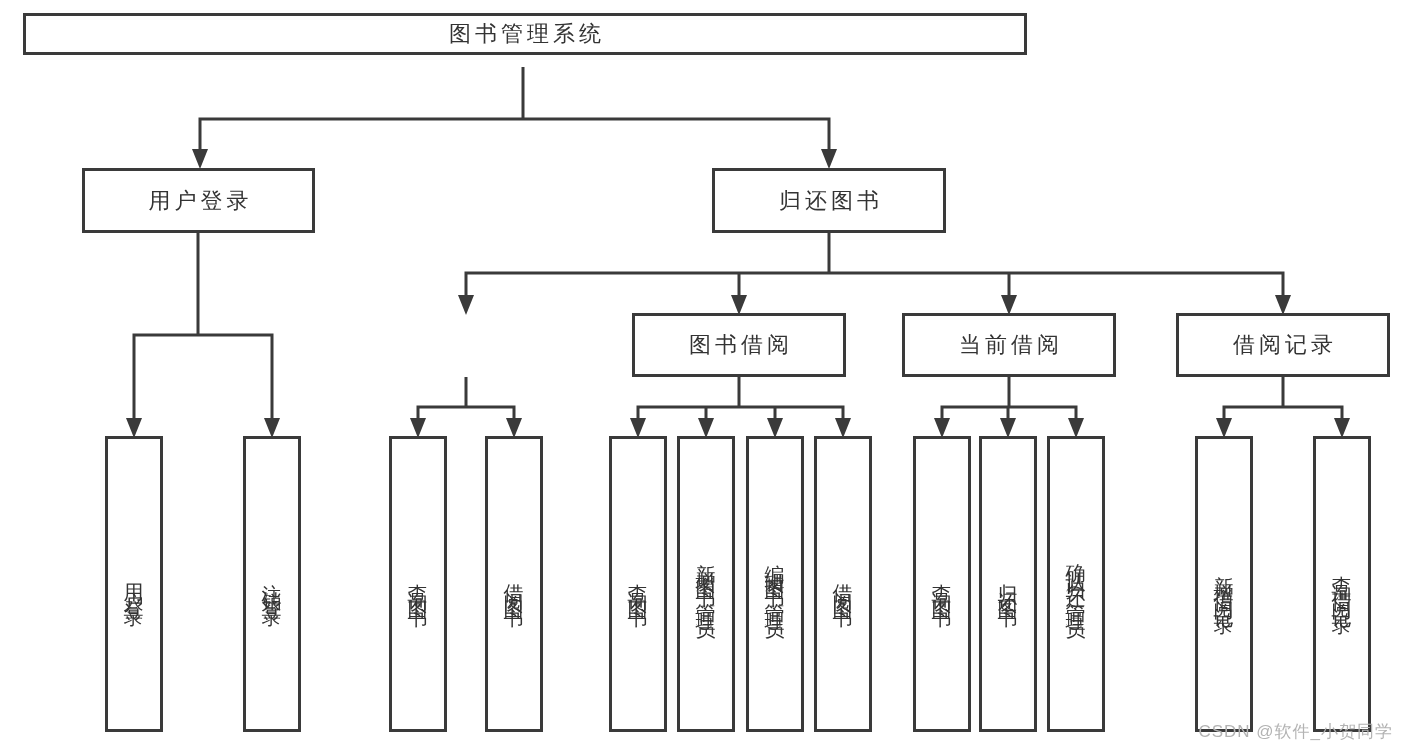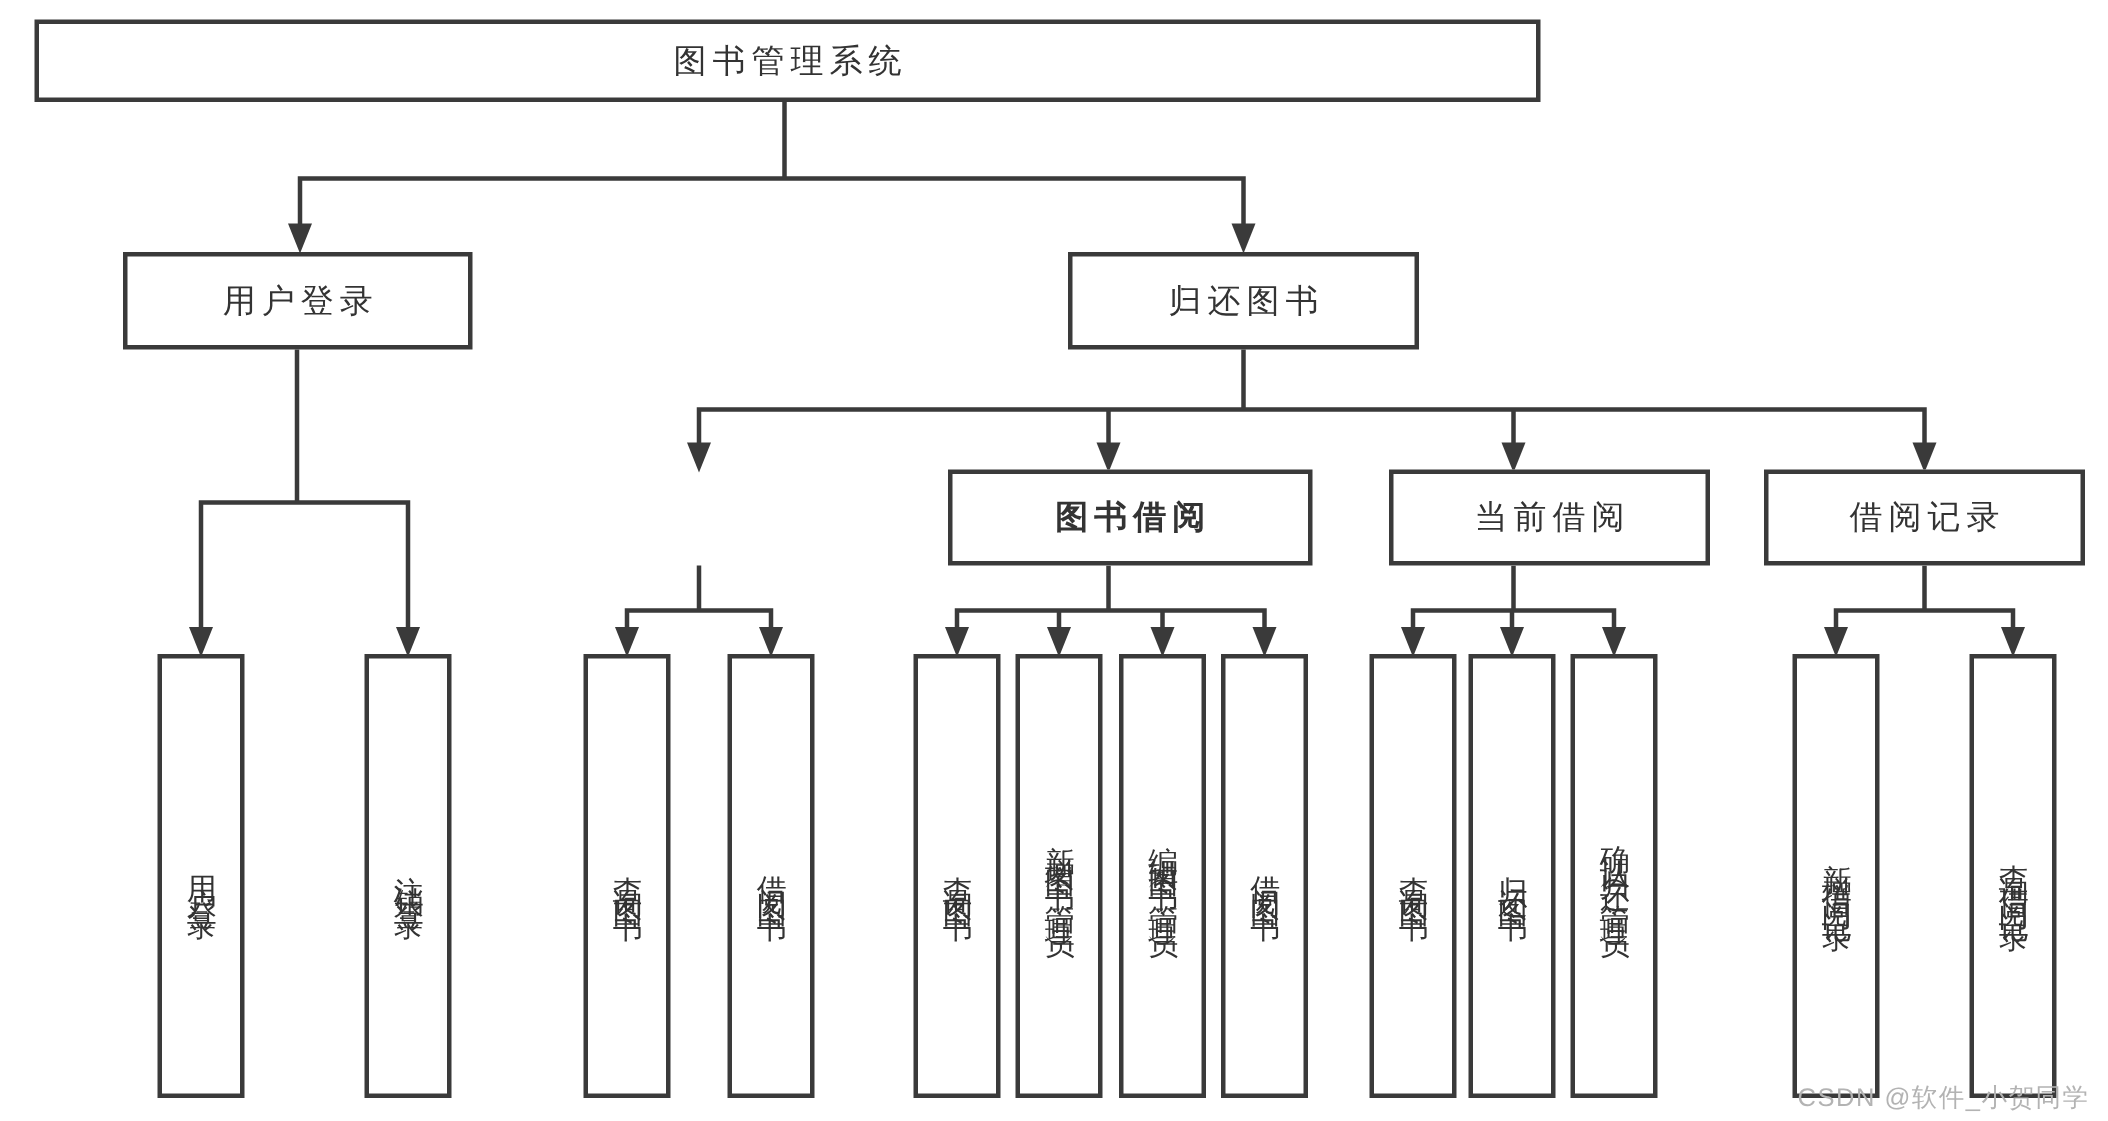--- a/index.html
+++ b/index.html
@@ -116,35 +116,35 @@
       <polygon class="arrowhead" points="1068,418 1084,418 1076,438"></polygon>
     </g>
 
     <g>
       <path class="edge" d="M1283,377 V407 M1224,419 V407 H1342 V419"></path>
       <polygon class="arrowhead" points="1216,418 1232,418 1224,438"></polygon>
       <polygon class="arrowhead" points="1334,418 1350,418 1342,438"></polygon>
     </g>
   </svg>
 
-  <div class="node h" style="left:23px; top:13px; width:1004px; height:55px;">
+  <div class="node h" style="left:23px; top:13px; width:1004px; height:42px;">
     <span class="lbl">图书管理系统</span>
   </div>
 
   <div class="node h" style="left:82px; top:168px; width:233px; height:65px;">
     <span class="lbl">用户登录</span>
   </div>
   <div class="node h" style="left:712px; top:168px; width:234px; height:65px;">
     <span class="lbl">归还图书</span>
   </div>
 
-  <div class="node h" style="left:632px; top:313px; width:243px; height:64px;font-weight:bold;">
+  <div class="node h" style="left:632px; top:313px; width:214px; height:64px;">
     <span class="lbl">图书借阅</span>
   </div>
-  <div class="node h" style="left:902px; top:313px; width:214px; height:64px;margin-left:24px;">
+  <div class="node h" style="left:902px; top:313px; width:214px; height:64px;">
     <span class="lbl">当前借阅</span>
   </div>
   <div class="node h" style="left:1176px; top:313px; width:214px; height:64px;">
     <span class="lbl">借阅记录</span>
   </div>
 
   <div class="node v" style="left:105px;">
     <span class="lbl">用户登录</span>
   </div>
   <div class="node v" style="left:243px;">

